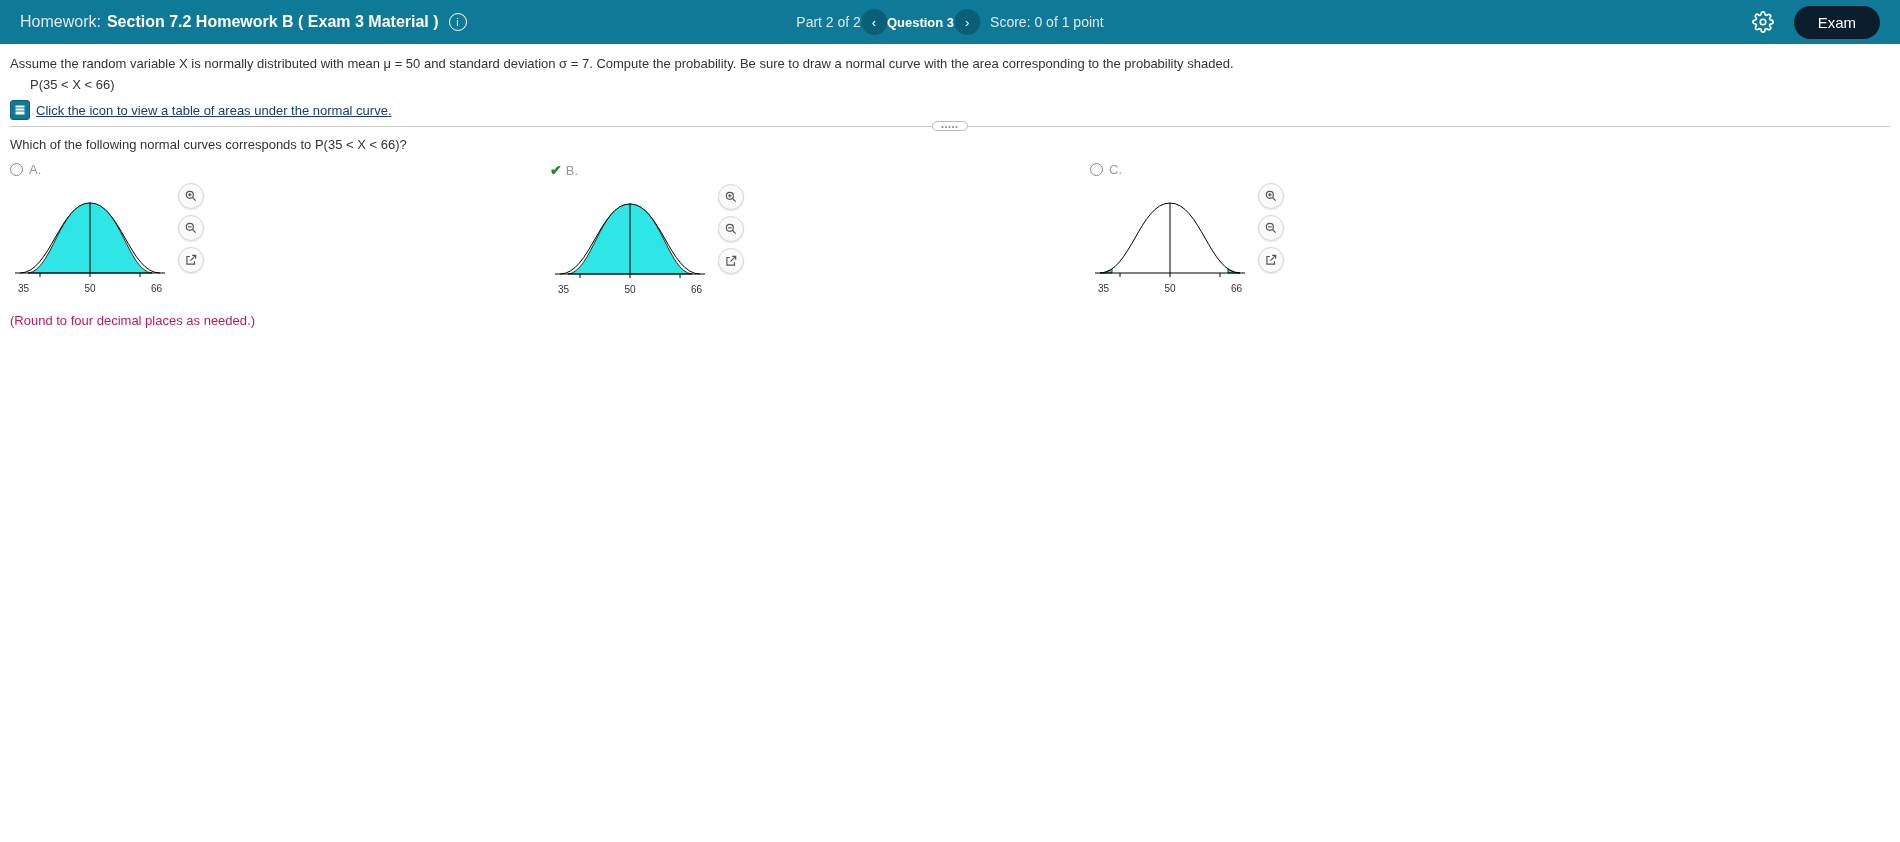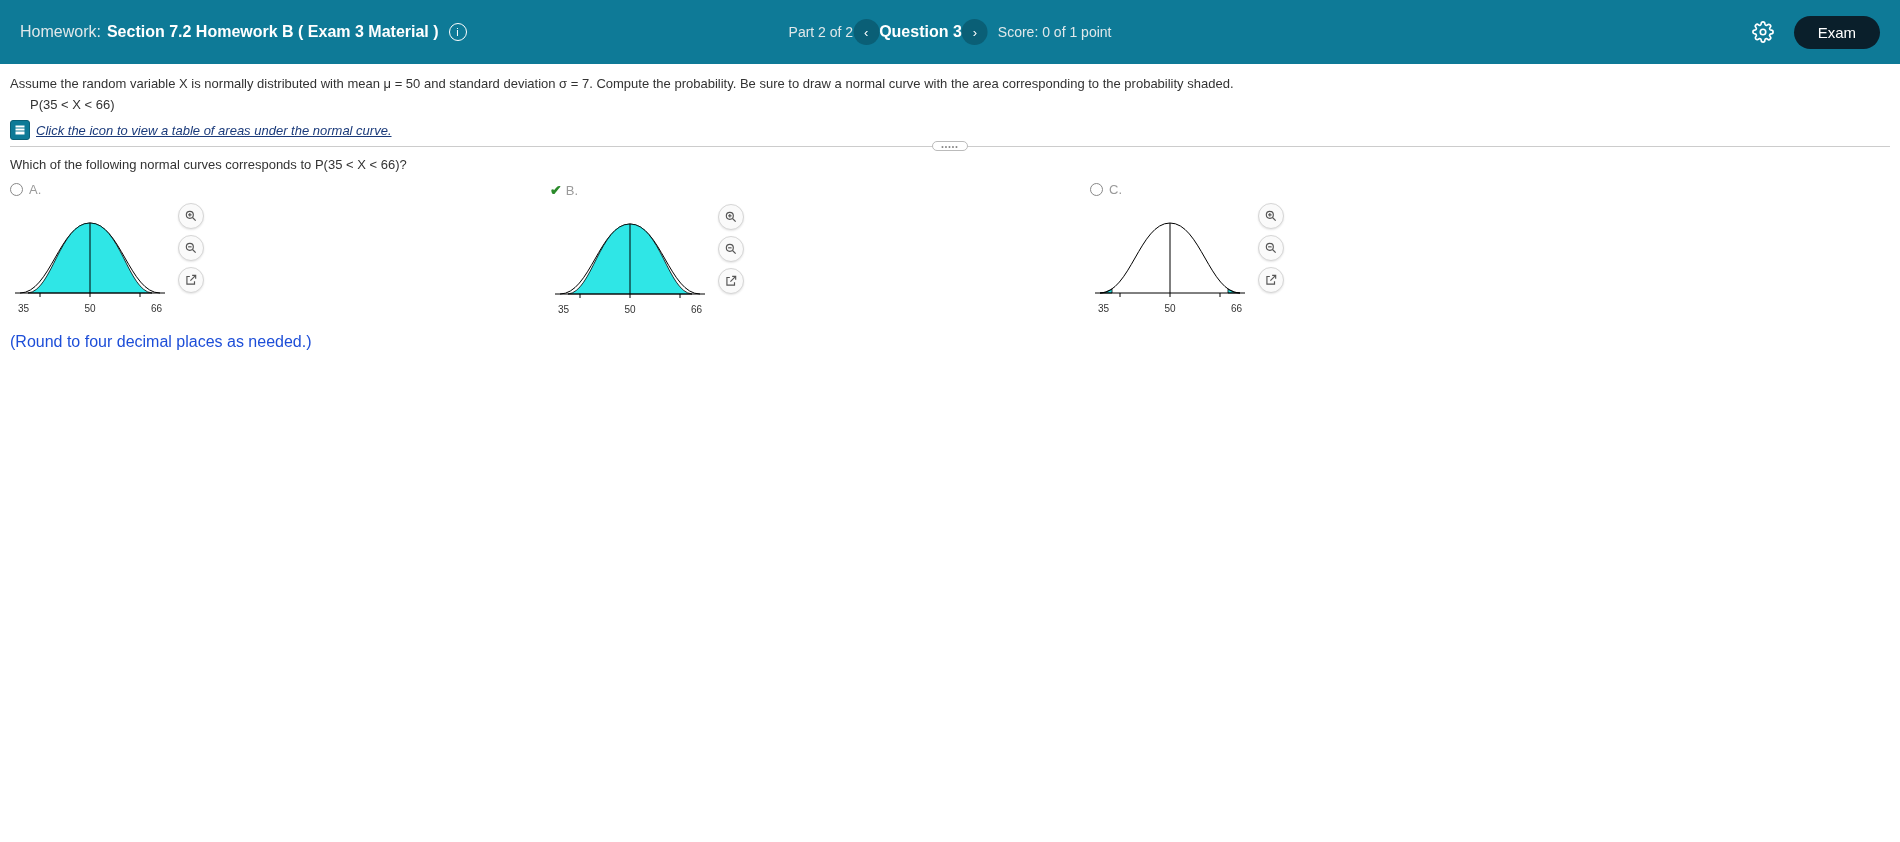--- a/index.html
+++ b/index.html
@@ -1,53 +1,53 @@
 <!DOCTYPE html>
 <html><head>
 <meta charset="utf-8">
 <style>
   * { box-sizing: border-box; margin: 0; padding: 0; }
   body { font-family: Arial, Helvetica, sans-serif; font-size: 13px; color: #333; background: #fff; width: 1900px; }
-  .header { background: #0e7a97; color: #fff; display: flex; align-items: center; height: 64px; padding: 0 20px; }
+  .header { background: #0e7a97; color: #fff; display: flex; align-items: center; height: 44px; padding: 0 20px; }
   .hw-label { font-size: 16px; font-weight: 400; color: #e0e8ea; margin-right: 6px; }
   .hw-title { font-size: 16px; font-weight: 700; color: #fff; margin-right: 10px; }
   .info-icon { width: 18px; height: 18px; border: 1.5px solid #fff; border-radius: 50%; display: inline-flex; align-items: center; justify-content: center; font-size: 11px; cursor: pointer; }
   .header-center { display: flex; align-items: center; margin-left: auto; margin-right: auto; position: absolute; left: 50%; transform: translateX(-50%); }
   .part-text { font-size: 14px; color: #e0e8ea; }
   .nav-btn { width: 26px; height: 26px; border-radius: 50%; background: #0a5f76; color: #fff; display: inline-flex; align-items: center; justify-content: center; font-size: 13px; cursor: pointer; border: none; }
-  .question-text { font-size: 16px; font-weight: 700; }
+  .question-text { font-size: 13px; font-weight: 700; }
   .score-text { font-size: 14px; color: #e0e8ea; margin-left: 10px; text-align: center; }
   .header-right { display: flex; align-items: center; gap: 20px; margin-left: auto; }
   .gear-icon { width: 22px; height: 22px; cursor: pointer; }
   .save-btn { background: #0a1f2b; color: #fff; border: none; border-radius: 20px; padding: 8px 24px; font-size: 15px; cursor: pointer; }
   .content { padding: 12px 10px; }
   .problem-text { margin-bottom: 6px; }
   .prob-exp { margin-left: 20px; margin-bottom: 8px; }
-  .link-row { display: flex; align-items: center; gap: 6px; margin-bottom: 6px; font-style: italic; }
+  .link-row { display: flex; align-items: center; gap: 6px; margin-bottom: 6px; }
   .table-icon { width: 20px; height: 20px; background: #0e7a97; border: 1px solid #0a5f76; border-radius: 3px; display: inline-flex; align-items: center; justify-content: center; }
   .link-text { color: #1a3a7a; cursor: pointer; text-decoration: underline; }
   .divider { border: none; border-top: 1px solid #ccc; margin: 6px 0 10px; position: relative; }
   .divider-handle { position: absolute; left: 50%; top: -5px; transform: translateX(-50%); width: 36px; height: 10px; background: #fff; border: 1px solid #bbb; border-radius: 8px; font-size: 7px; color: #888; display:flex; align-items:center; justify-content:center; letter-spacing:1px;}
   .question { margin-bottom: 10px; }
   .options { display: flex; gap: 20px; margin-bottom: 18px; }
   .option { width: 520px; }
   .option-head { display: flex; align-items: center; gap: 6px; margin-bottom: 6px; }
   .radio { width: 13px; height: 13px; border: 1px solid #888; border-radius: 50%; display:inline-block; cursor:pointer; }
   .check-mark { color: #2a8a2a; font-size: 14px; font-weight:bold; margin-right:-2px;}
   .opt-label { color: #9a9a9a; font-size: 13px;}
   .graph-wrap { display: flex; align-items: flex-start; gap: 8px; }
   .graph { width: 160px; }
   .graph svg { display: block; }
   .ticks { display: flex; justify-content: space-between; font-size: 10px; color: #333; padding: 0 8px; }
   .zoom-col { display: flex; flex-direction: column; gap: 6px; }
   .zoom-btn { width: 26px; height: 26px; border: 1px solid #d6d6d6; border-radius: 50%; background: #fafafa; display:inline-flex; align-items:center; justify-content:center; cursor:pointer; box-shadow: 0 1px 2px rgba(0,0,0,0.1);}
   .zoom-btn svg { width: 14px; height: 14px; }
   .answer-row { color: #1a237e; }
   .answer-input { width: 32px; height: 16px; border: 1px solid #1a237e; font-size: 12px; text-align:center; }
-  .hint { color: #1d4ed8; font-size: 16px; margin-top: 8px;}
+  .hint { color: #be185d; font-size: 13px; margin-top: 8px;}
 </style>
 </head>
 <body>
 
 <div class="header">
   <span class="hw-label">Homework:</span>
   <span class="hw-title">Section 7.2 Homework B ( Exam 3 Material )</span>
   <span class="info-icon">i</span>
 
   <div class="header-center">

